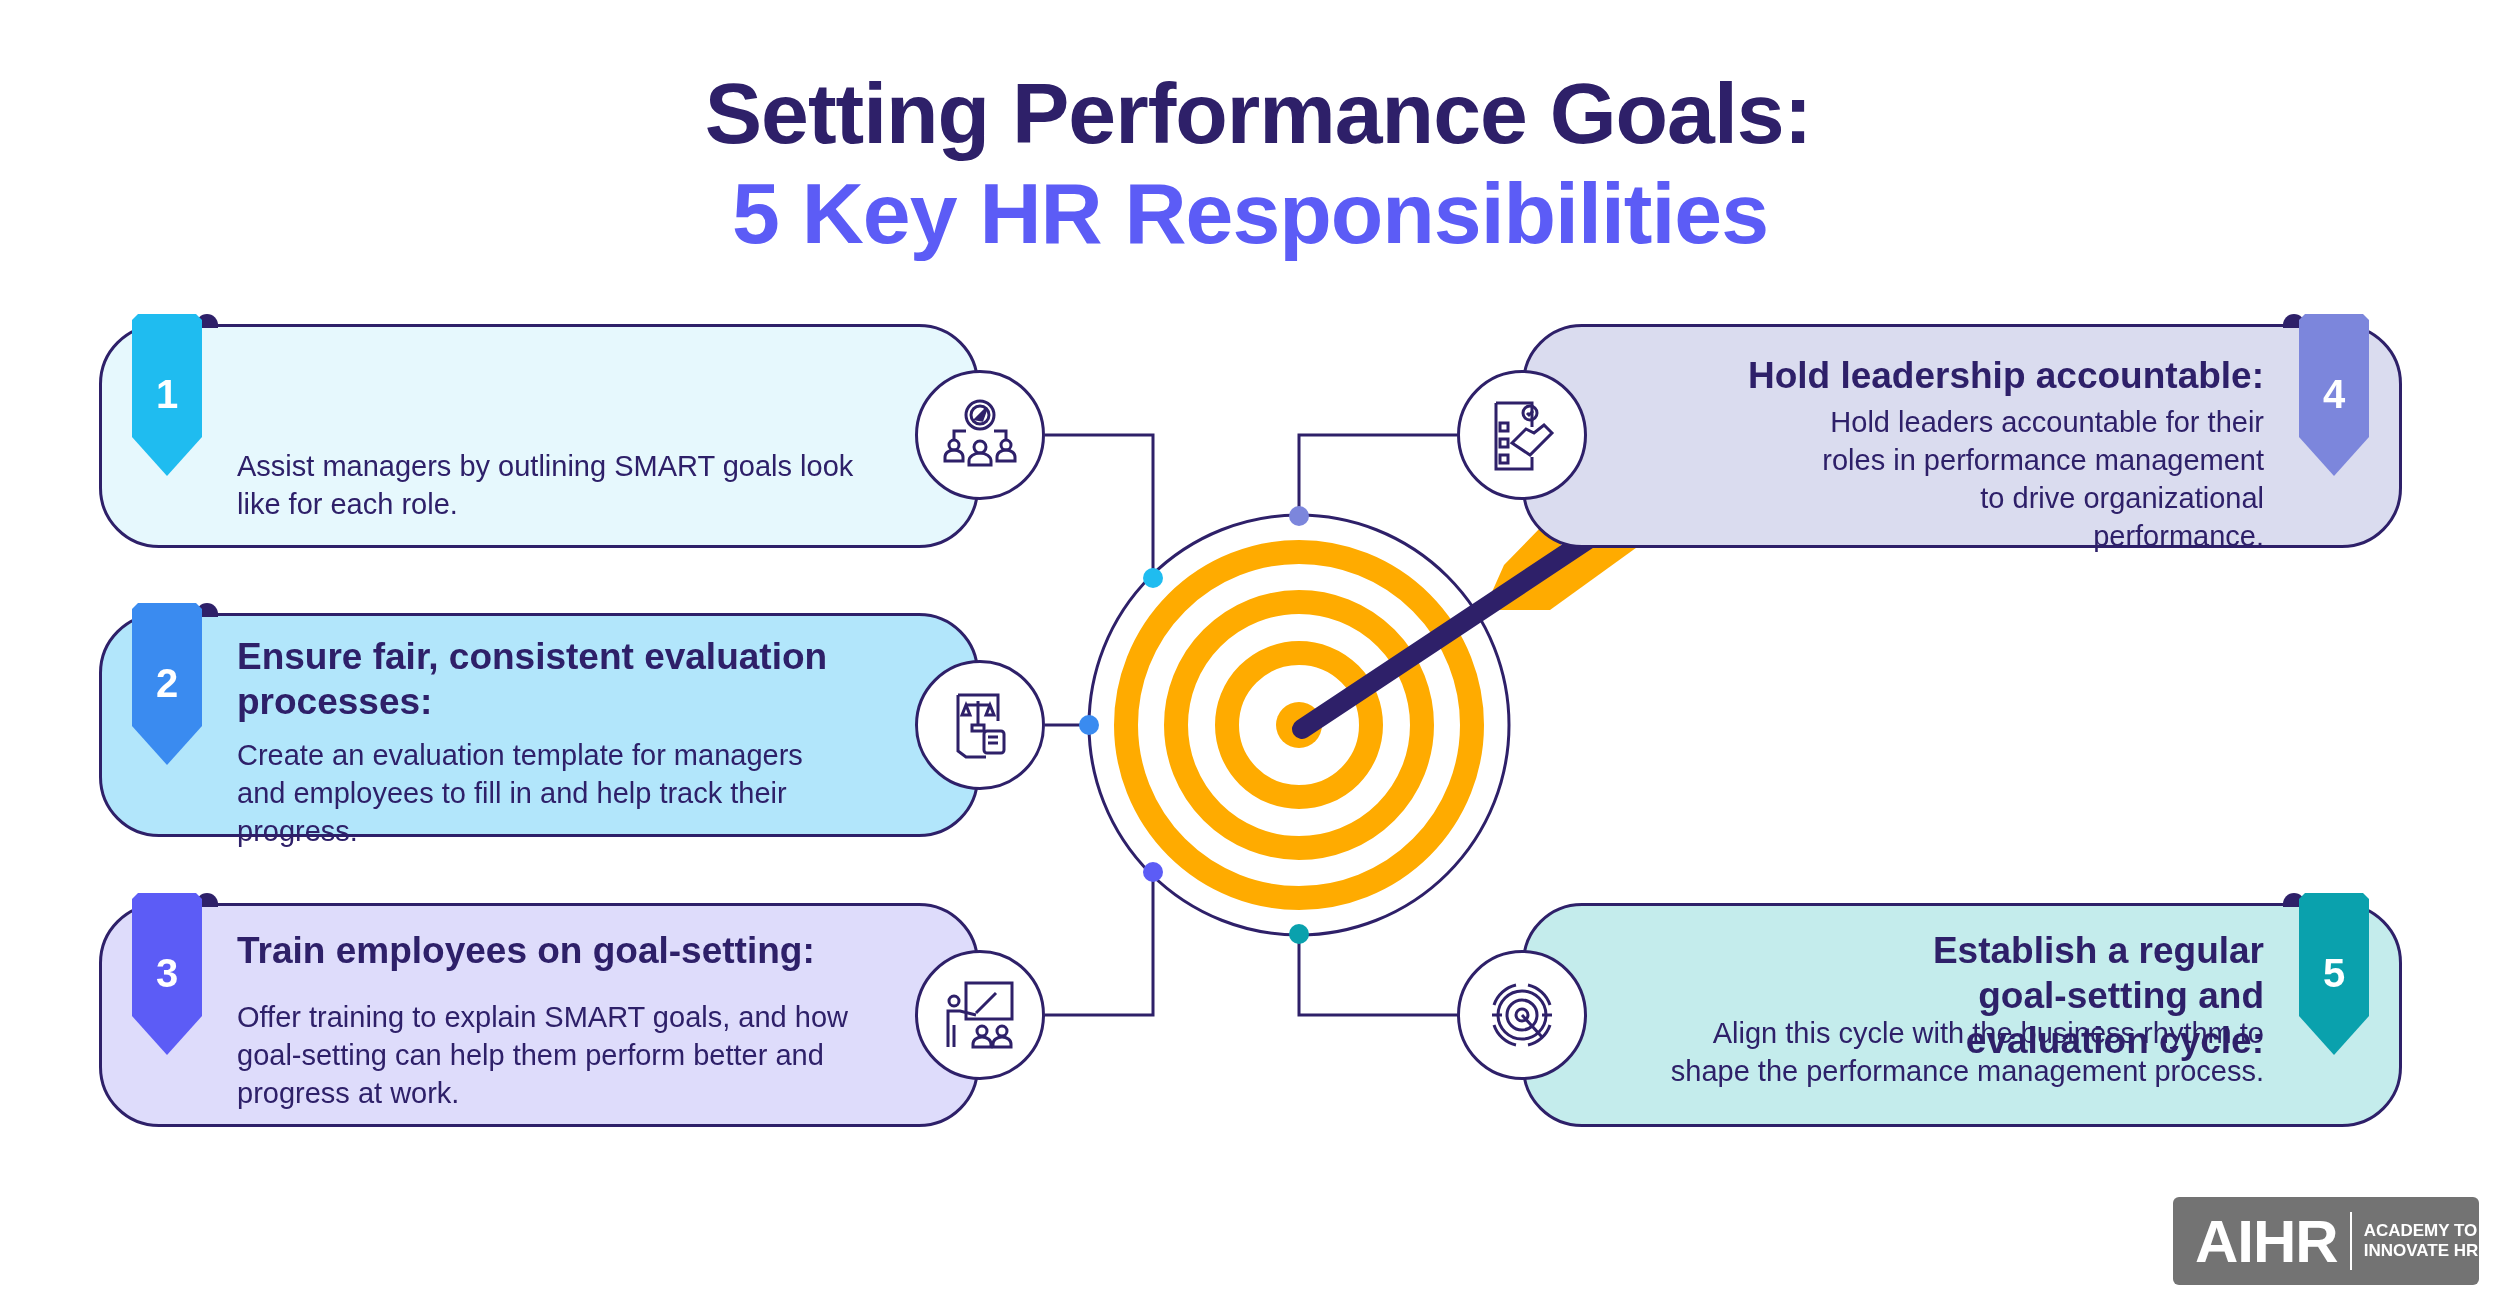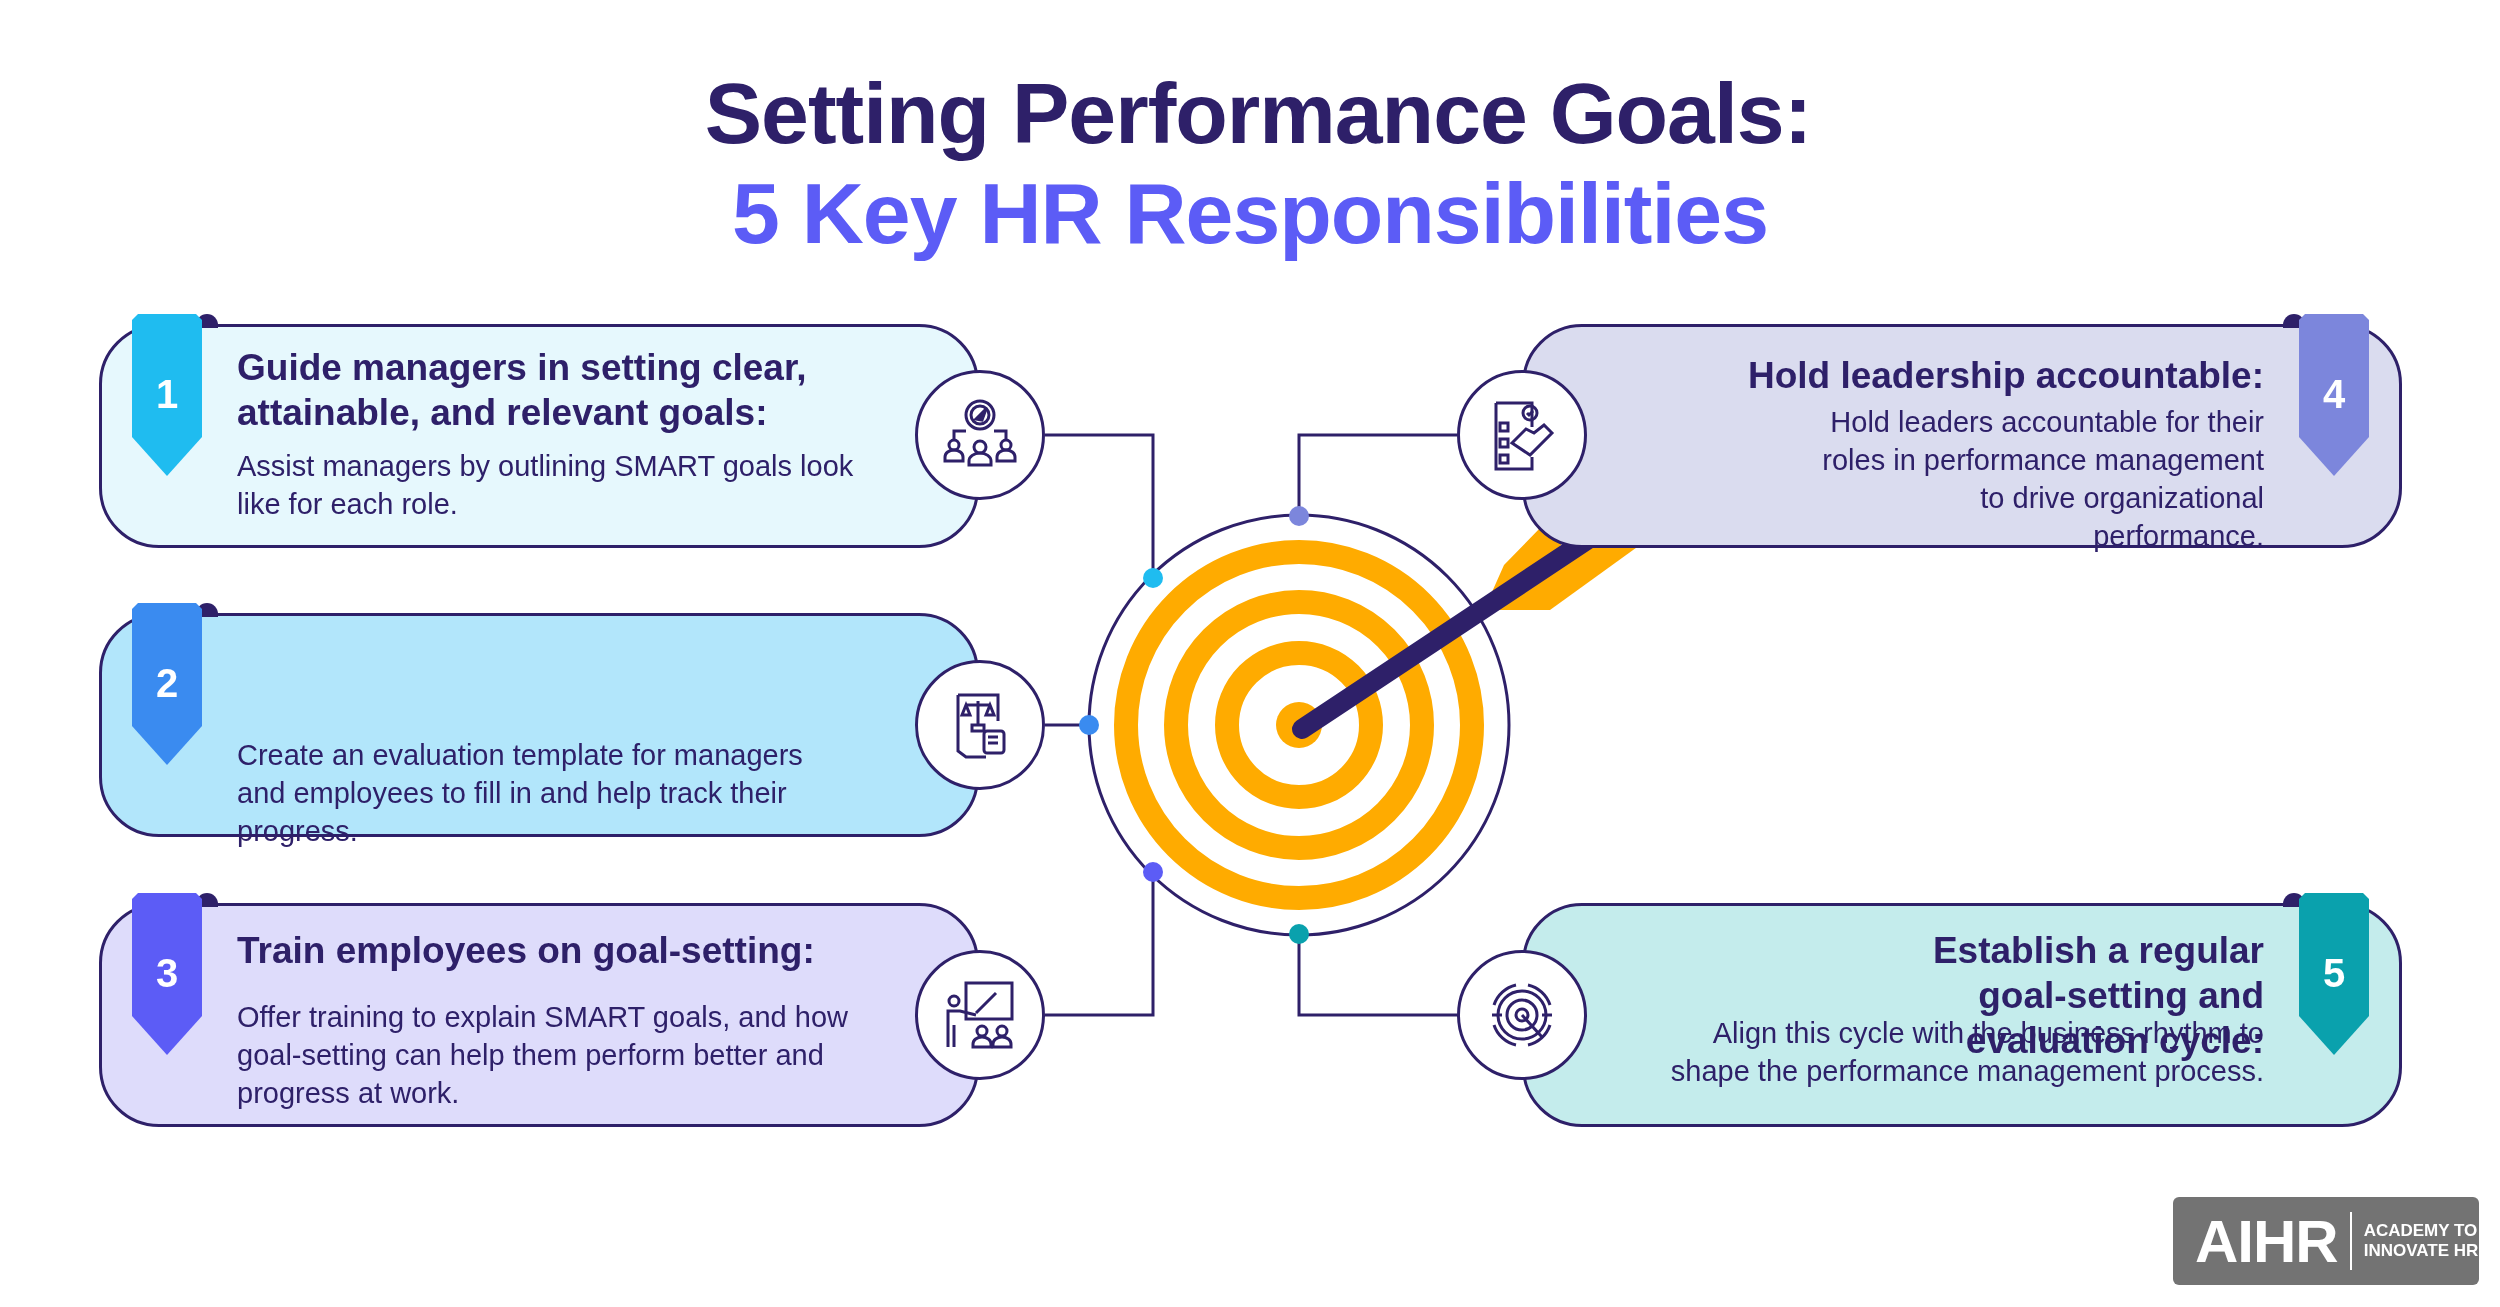--- a/index.html
+++ b/index.html
@@ -54,29 +54,29 @@
   <circle cx="1153" cy="872" r="10" fill="#5c5cf6"></circle>
   <circle cx="1299" cy="516" r="10" fill="#7c86dc"></circle>
   <circle cx="1299" cy="934" r="10" fill="#0aa1ad"></circle>
 </svg>
 
 <div class="card left" style="left:99px;top:324px;background:#e6f8fd;">
   <div class="fold"></div>
   <div class="ribbon" style="background:#1fbcf0;">
       <span>1</span>
     </div>
-  <div class="heading" style="top:18px;">Guide managers in setting clear, attainable, and relevant goals:</div>
   <div class="desc" style="top:120px;">Assist managers by outlining SMART goals look like for each role.</div>
 </div>
 
 <div class="card left" style="left:99px;top:613px;background:#b2e6fb;">
   <div class="fold"></div>
   <div class="ribbon" style="background:#3a8bf0;">
       <span>2</span>
     </div>
+  <div class="heading" style="top:18px;">Ensure fair, consistent evaluation processes:</div>
   <div class="desc" style="top:120px;">Create an evaluation template for managers and employees to fill in and help track their progress.</div>
 </div>
 
 <div class="card left" style="left:99px;top:903px;background:#dedcfb;">
   <div class="fold"></div>
   <div class="ribbon" style="background:#5c5cf6;">
       <span>3</span>
     </div>
   <div class="heading" style="top:22px;">Train employees on goal-setting:</div>
   <div class="desc" style="top:92px;">Offer training to explain SMART goals, and how goal-setting can help them perform better and progress at work.</div>

